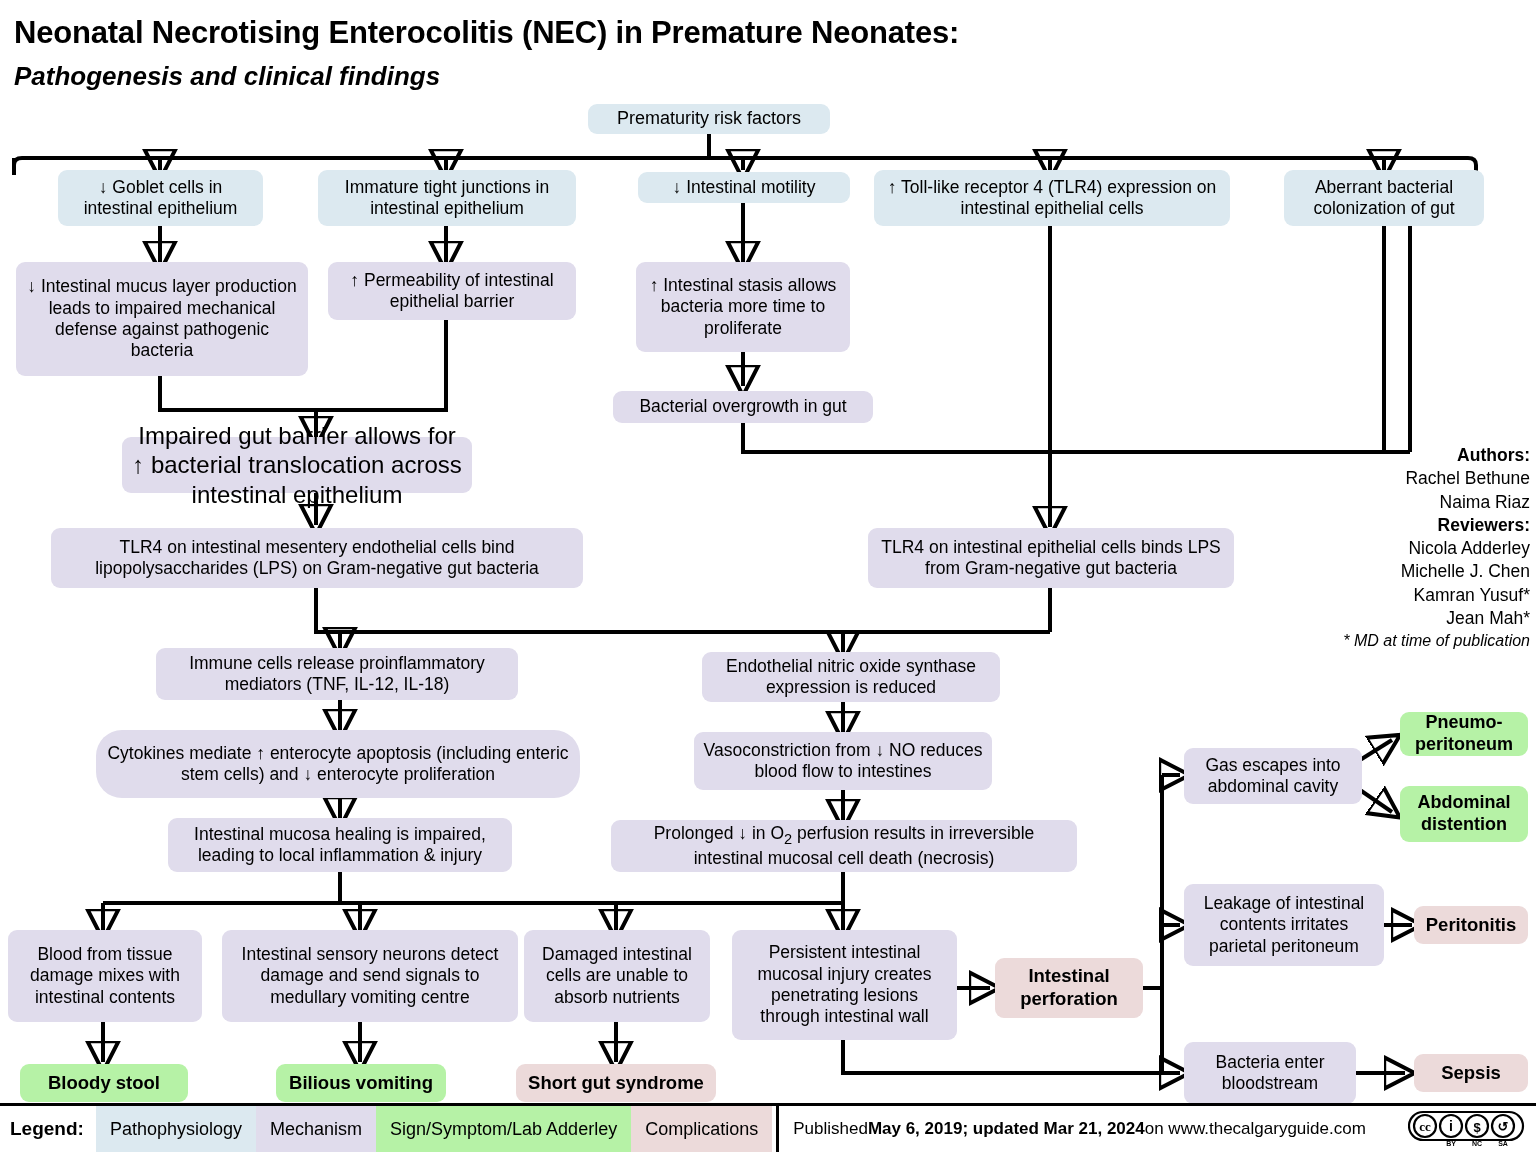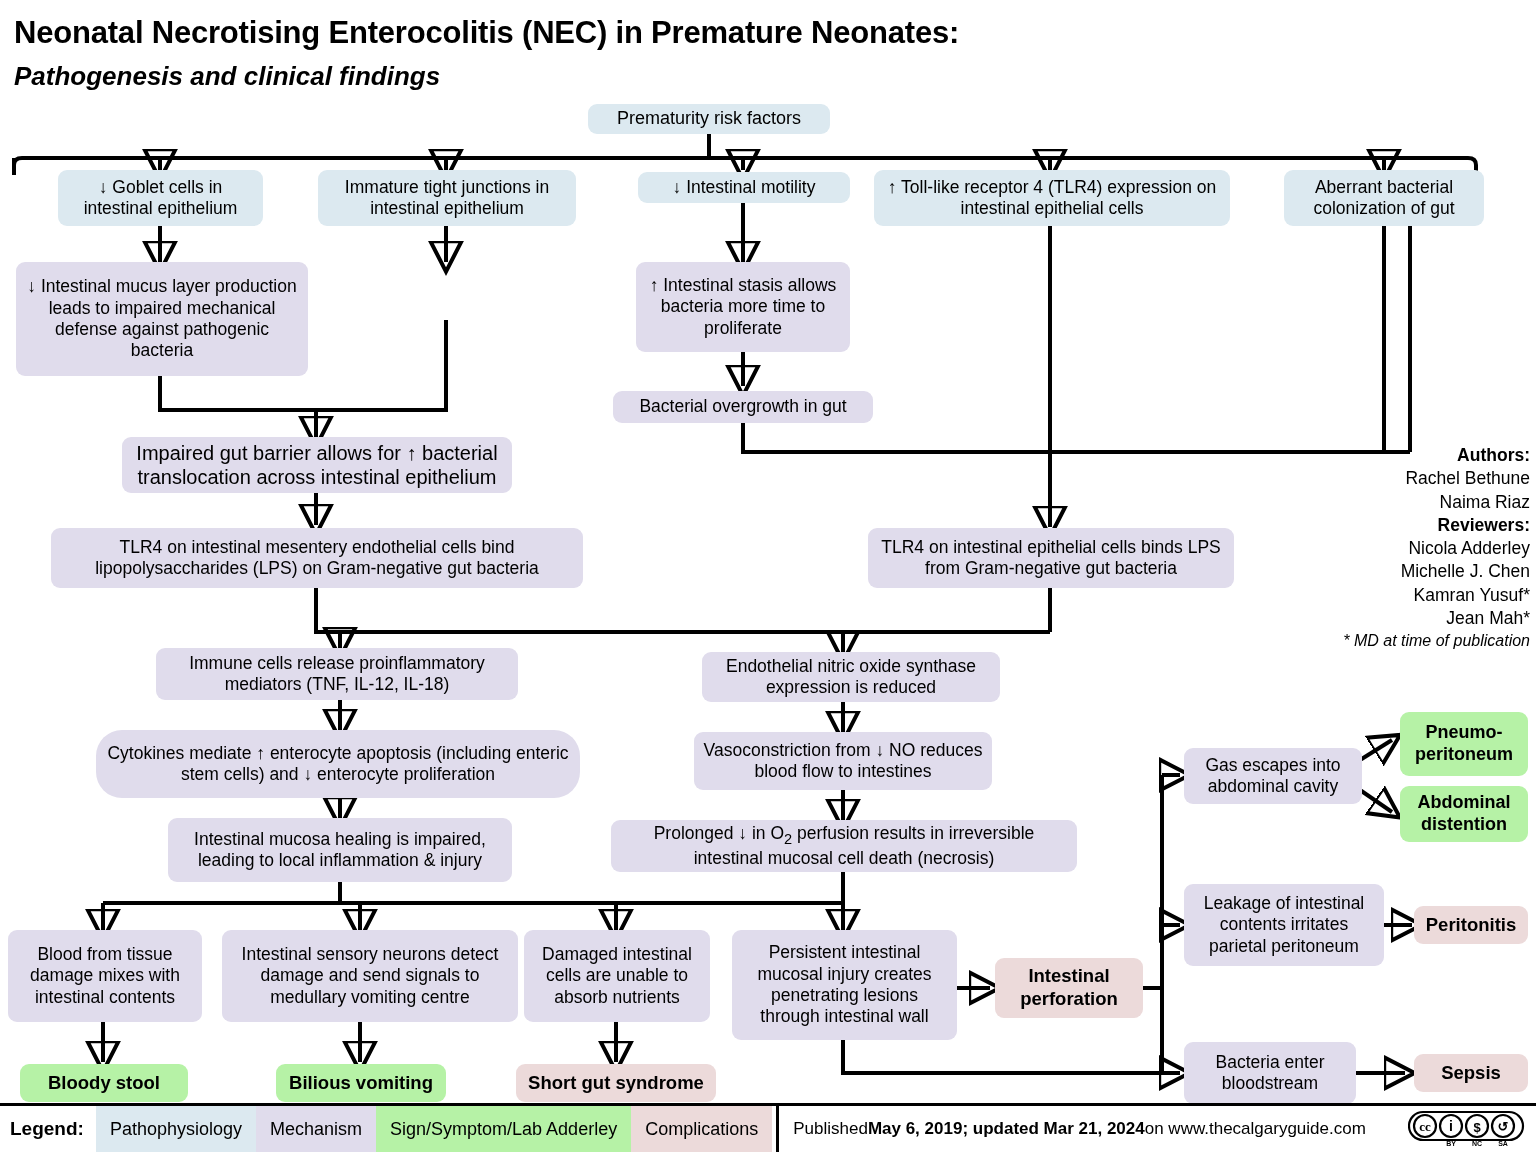--- a/index.html
+++ b/index.html
@@ -165,26 +165,27 @@
   <div class="node risk" style="left:318px;top:170px;width:258px;height:56px;font-size:17.5px;">Immature tight junctions in intestinal epithelium</div>
 
   <div class="node risk" style="left:638px;top:172px;width:212px;height:31px;font-size:17.5px;">↓ Intestinal motility</div>
 
   <div class="node risk" style="left:874px;top:170px;width:356px;height:56px;font-size:17.5px;">↑ Toll-like receptor 4 (TLR4) expression on intestinal epithelial cells</div>
 
   <div class="node risk" style="left:1284px;top:170px;width:200px;height:56px;font-size:17.5px;">Aberrant bacterial colonization of gut</div>
 
   <div class="node mech" style="left:16px;top:262px;width:292px;height:114px;font-size:17.5px;">↓ Intestinal mucus layer production leads to impaired mechanical defense against pathogenic bacteria</div>
 
+  <div class="node mech" style="left:328px;top:262px;width:248px;height:58px;font-size:17.5px;">↑ Permeability of intestinal epithelial barrier</div>
 
   <div class="node mech" style="left:636px;top:262px;width:214px;height:90px;font-size:17.5px;">↑ Intestinal stasis allows bacteria more time to proliferate</div>
 
   <div class="node mech" style="left:613px;top:391px;width:260px;height:32px;font-size:17.5px;">Bacterial overgrowth in gut</div>
 
-  <div class="node mech" style="left:122px;top:437px;width:390px;height:56px;font-size:20px;">Impaired gut barrier allows for ↑ bacterial translocation across intestinal epithelium</div>
+  <div class="node mech" style="left:122px;top:437px;width:350px;height:56px;font-size:24px;">Impaired gut barrier allows for ↑ bacterial translocation across intestinal epithelium</div>
 
   <div class="node mech" style="left:51px;top:528px;width:532px;height:60px;font-size:17.5px;">TLR4 on intestinal mesentery endothelial cells bind lipopolysaccharides (LPS) on Gram-negative gut bacteria</div>
 
   <div class="node mech" style="left:868px;top:528px;width:366px;height:60px;font-size:17.5px;">TLR4 on intestinal epithelial cells binds LPS from Gram-negative gut bacteria</div>
 
   <div class="authors">
     <div><b>Authors:</b></div>
     <div>Rachel Bethune</div>
     <div>Naima Riaz</div>
     <div><b>Reviewers:</b></div>
@@ -192,21 +193,21 @@
     <div>Michelle J. Chen</div>
     <div>Kamran Yusuf*</div>
     <div>Jean Mah*</div>
     <div class="note">* MD at time of publication</div>
   </div>
 
   <div class="node mech" style="left:156px;top:648px;width:362px;height:52px;font-size:17.5px;">Immune cells release proinflammatory mediators (TNF, IL-12, IL-18)</div>
 
   <div class="node mech" style="left:96px;top:730px;width:484px;height:68px;font-size:17.5px;border-radius:26px;">Cytokines mediate ↑ enterocyte apoptosis (including enteric stem cells) and ↓ enterocyte proliferation</div>
 
-  <div class="node mech" style="left:168px;top:818px;width:344px;height:64px;font-size:17.5px;">Intestinal mucosa healing is impaired, leading to local inflammation &amp; injury</div>
+  <div class="node mech" style="left:168px;top:818px;width:344px;height:54px;font-size:17.5px;">Intestinal mucosa healing is impaired, leading to local inflammation &amp; injury</div>
 
   <div class="node mech" style="left:694px;top:652px;width:298px;height:50px;font-size:17.5px;margin-left:8px;">Endothelial nitric oxide synthase expression is reduced</div>
 
   <div class="node mech" style="left:694px;top:732px;width:298px;height:58px;font-size:17.5px;">Vasoconstriction from ↓ NO reduces blood flow to intestines</div>
 
   <div class="node mech" style="left:611px;top:820px;width:466px;height:52px;font-size:17.5px;">
     <span>
       <span>Prolonged ↓  in O</span><sub>2</sub><span> perfusion results in irreversible intestinal mucosal cell death (necrosis)</span>
     </span>
   </div>
@@ -226,21 +227,21 @@
   <div class="node compl" style="left:516px;top:1064px;width:200px;height:38px;font-size:18.5px;">Short gut syndrome</div>
 
   <div class="node compl" style="left:995px;top:958px;width:148px;height:60px;font-size:18.5px;">Intestinal perforation</div>
 
   <div class="node mech" style="left:1184px;top:748px;width:178px;height:56px;font-size:17.5px;">Gas escapes into abdominal cavity</div>
 
   <div class="node mech" style="left:1184px;top:884px;width:200px;height:82px;font-size:17.5px;">Leakage of intestinal contents irritates parietal peritoneum</div>
 
   <div class="node mech" style="left:1184px;top:1042px;width:172px;height:62px;font-size:17.5px;">Bacteria enter bloodstream</div>
 
-  <div class="node sign" style="left:1400px;top:712px;width:128px;height:64px;font-size:18px;">Pneumo-peritoneum</div>
+  <div class="node sign" style="left:1400px;top:712px;width:128px;height:44px;font-size:18px;">Pneumo-peritoneum</div>
 
   <div class="node sign" style="left:1400px;top:786px;width:128px;height:56px;font-size:18px;">Abdominal distention</div>
 
   <div class="node compl" style="left:1414px;top:906px;width:114px;height:38px;font-size:18.5px;">Peritonitis</div>
 
   <div class="node compl" style="left:1414px;top:1054px;width:114px;height:38px;font-size:18.5px;">Sepsis</div>
 
   <div class="legendbar">
     <div class="lg-label">Legend:</div>
     <div class="lg-chip lg-patho">Pathophysiology</div>

